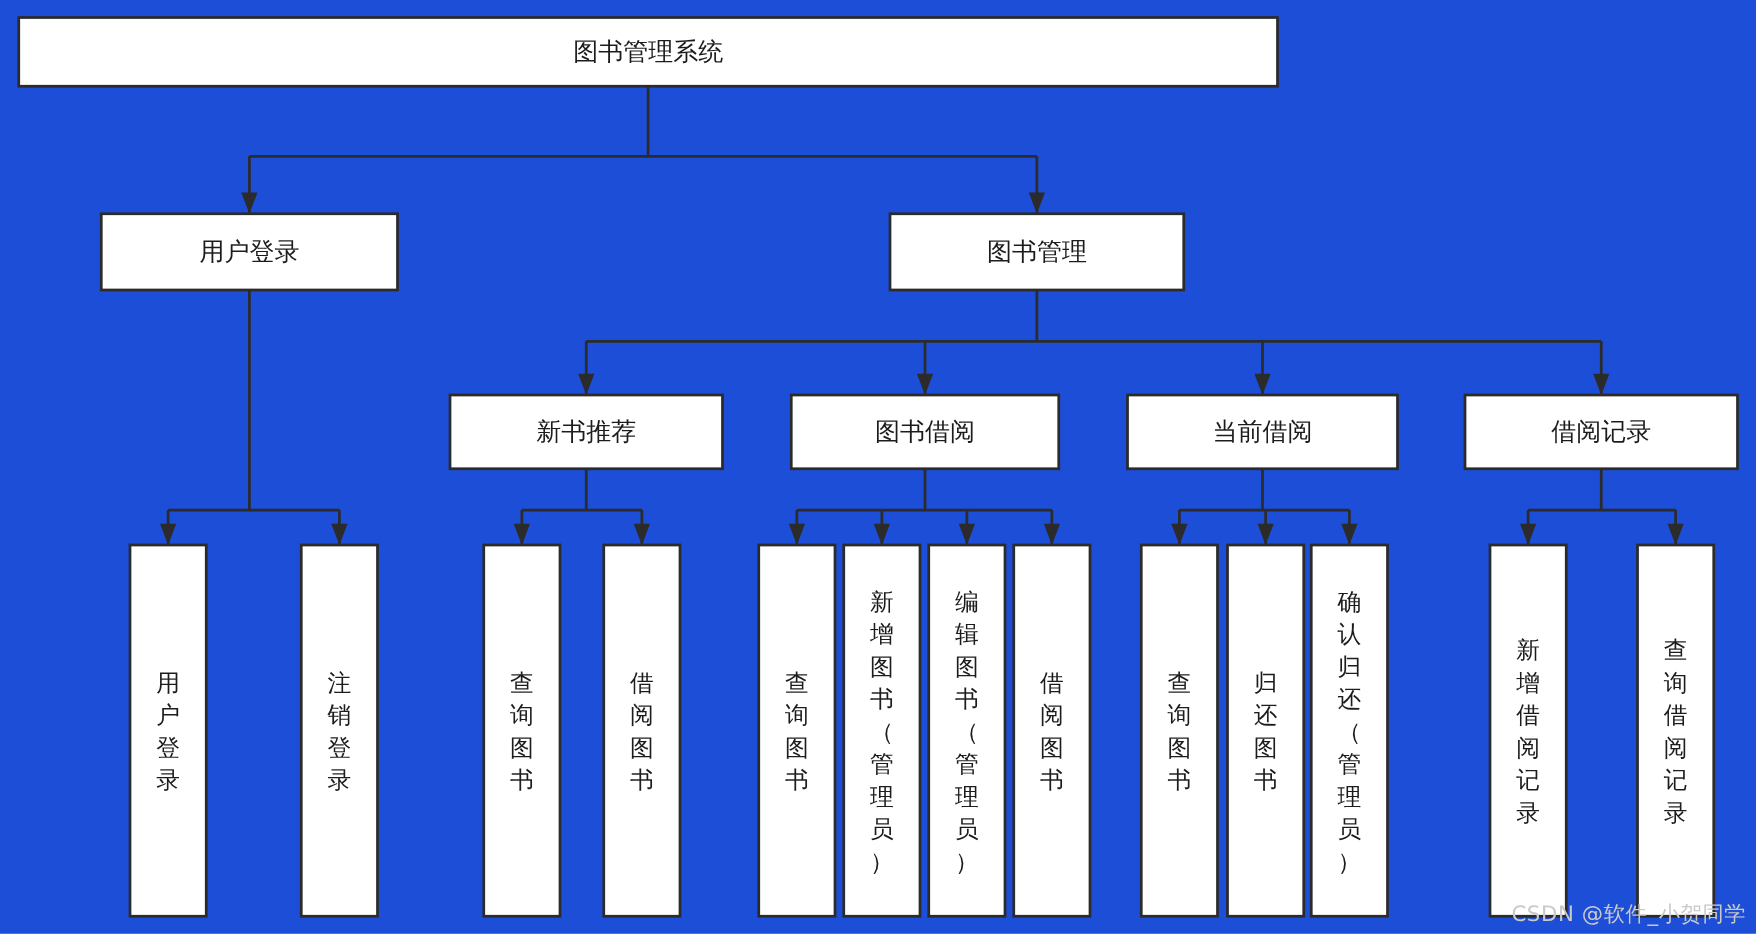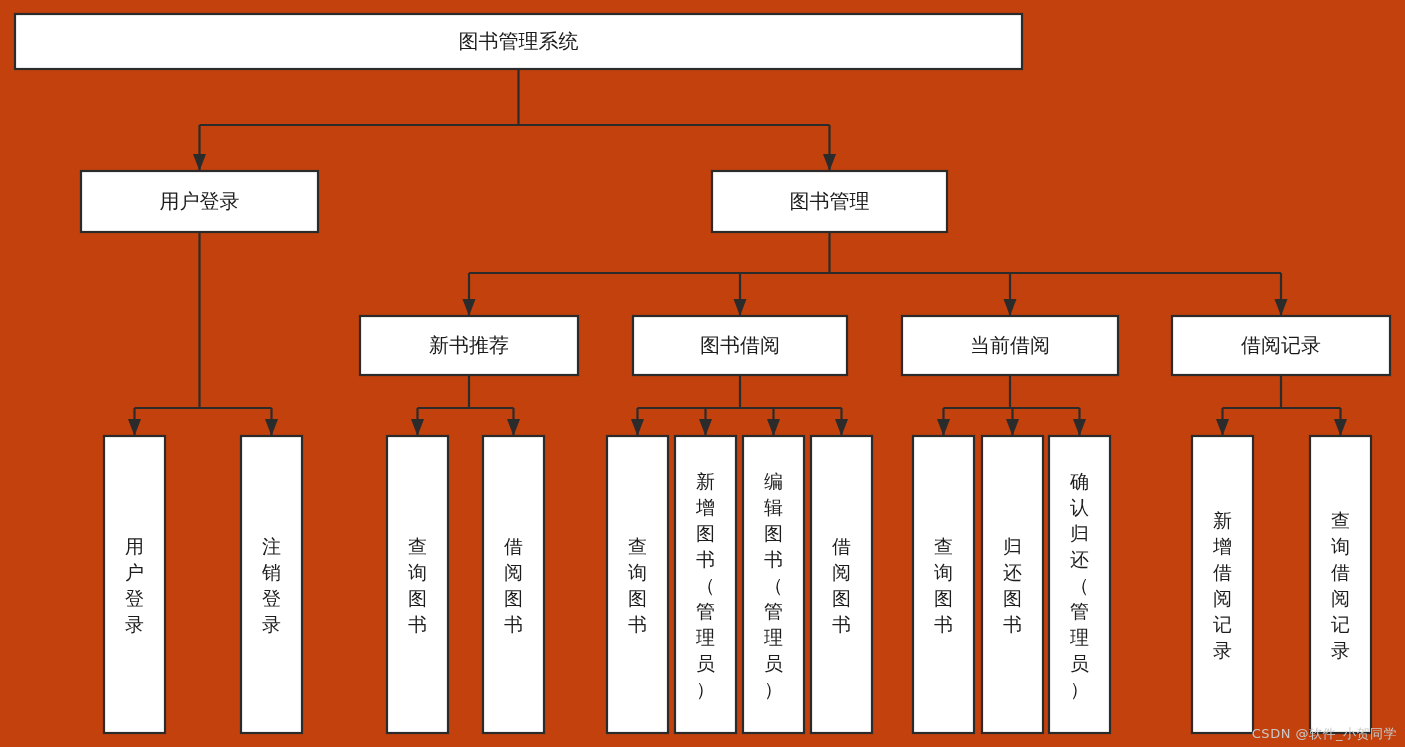--- a/index.html
+++ b/index.html
@@ -10,21 +10,21 @@
   body {
     width: 1405px;
     height: 747px;
     font-family: "DejaVu Sans", "Liberation Sans", sans-serif;
     overflow: hidden;
   }
   #diagram-root {
     position: relative;
     width: 1405px;
     height: 747px;
-    background: #c2410c;
+    background: #1d4ed8;
   }
   svg.flow {
     position: absolute;
     left: 0;
     top: 0;
     width: 1405px;
     height: 747px;
   }
   .node-rect {
     fill: #ffffff;
@@ -52,21 +52,21 @@
     fill: #1c1c1c;
     font-family: "DejaVu Sans", "Liberation Sans", sans-serif;
     font-size: 19px;
     text-anchor: middle;
   }
   .watermark {
     position: absolute;
     right: 8px;
     bottom: 4px;
     color: #c9c9c9;
-    font-size: 13px;
+    font-size: 17px;
     font-family: "DejaVu Sans", "Liberation Sans", sans-serif;
     letter-spacing: 0.5px;
     white-space: nowrap;
     pointer-events: none;
   }
 </style>
 </head>
 <body>
 
 <div id="diagram-root">

